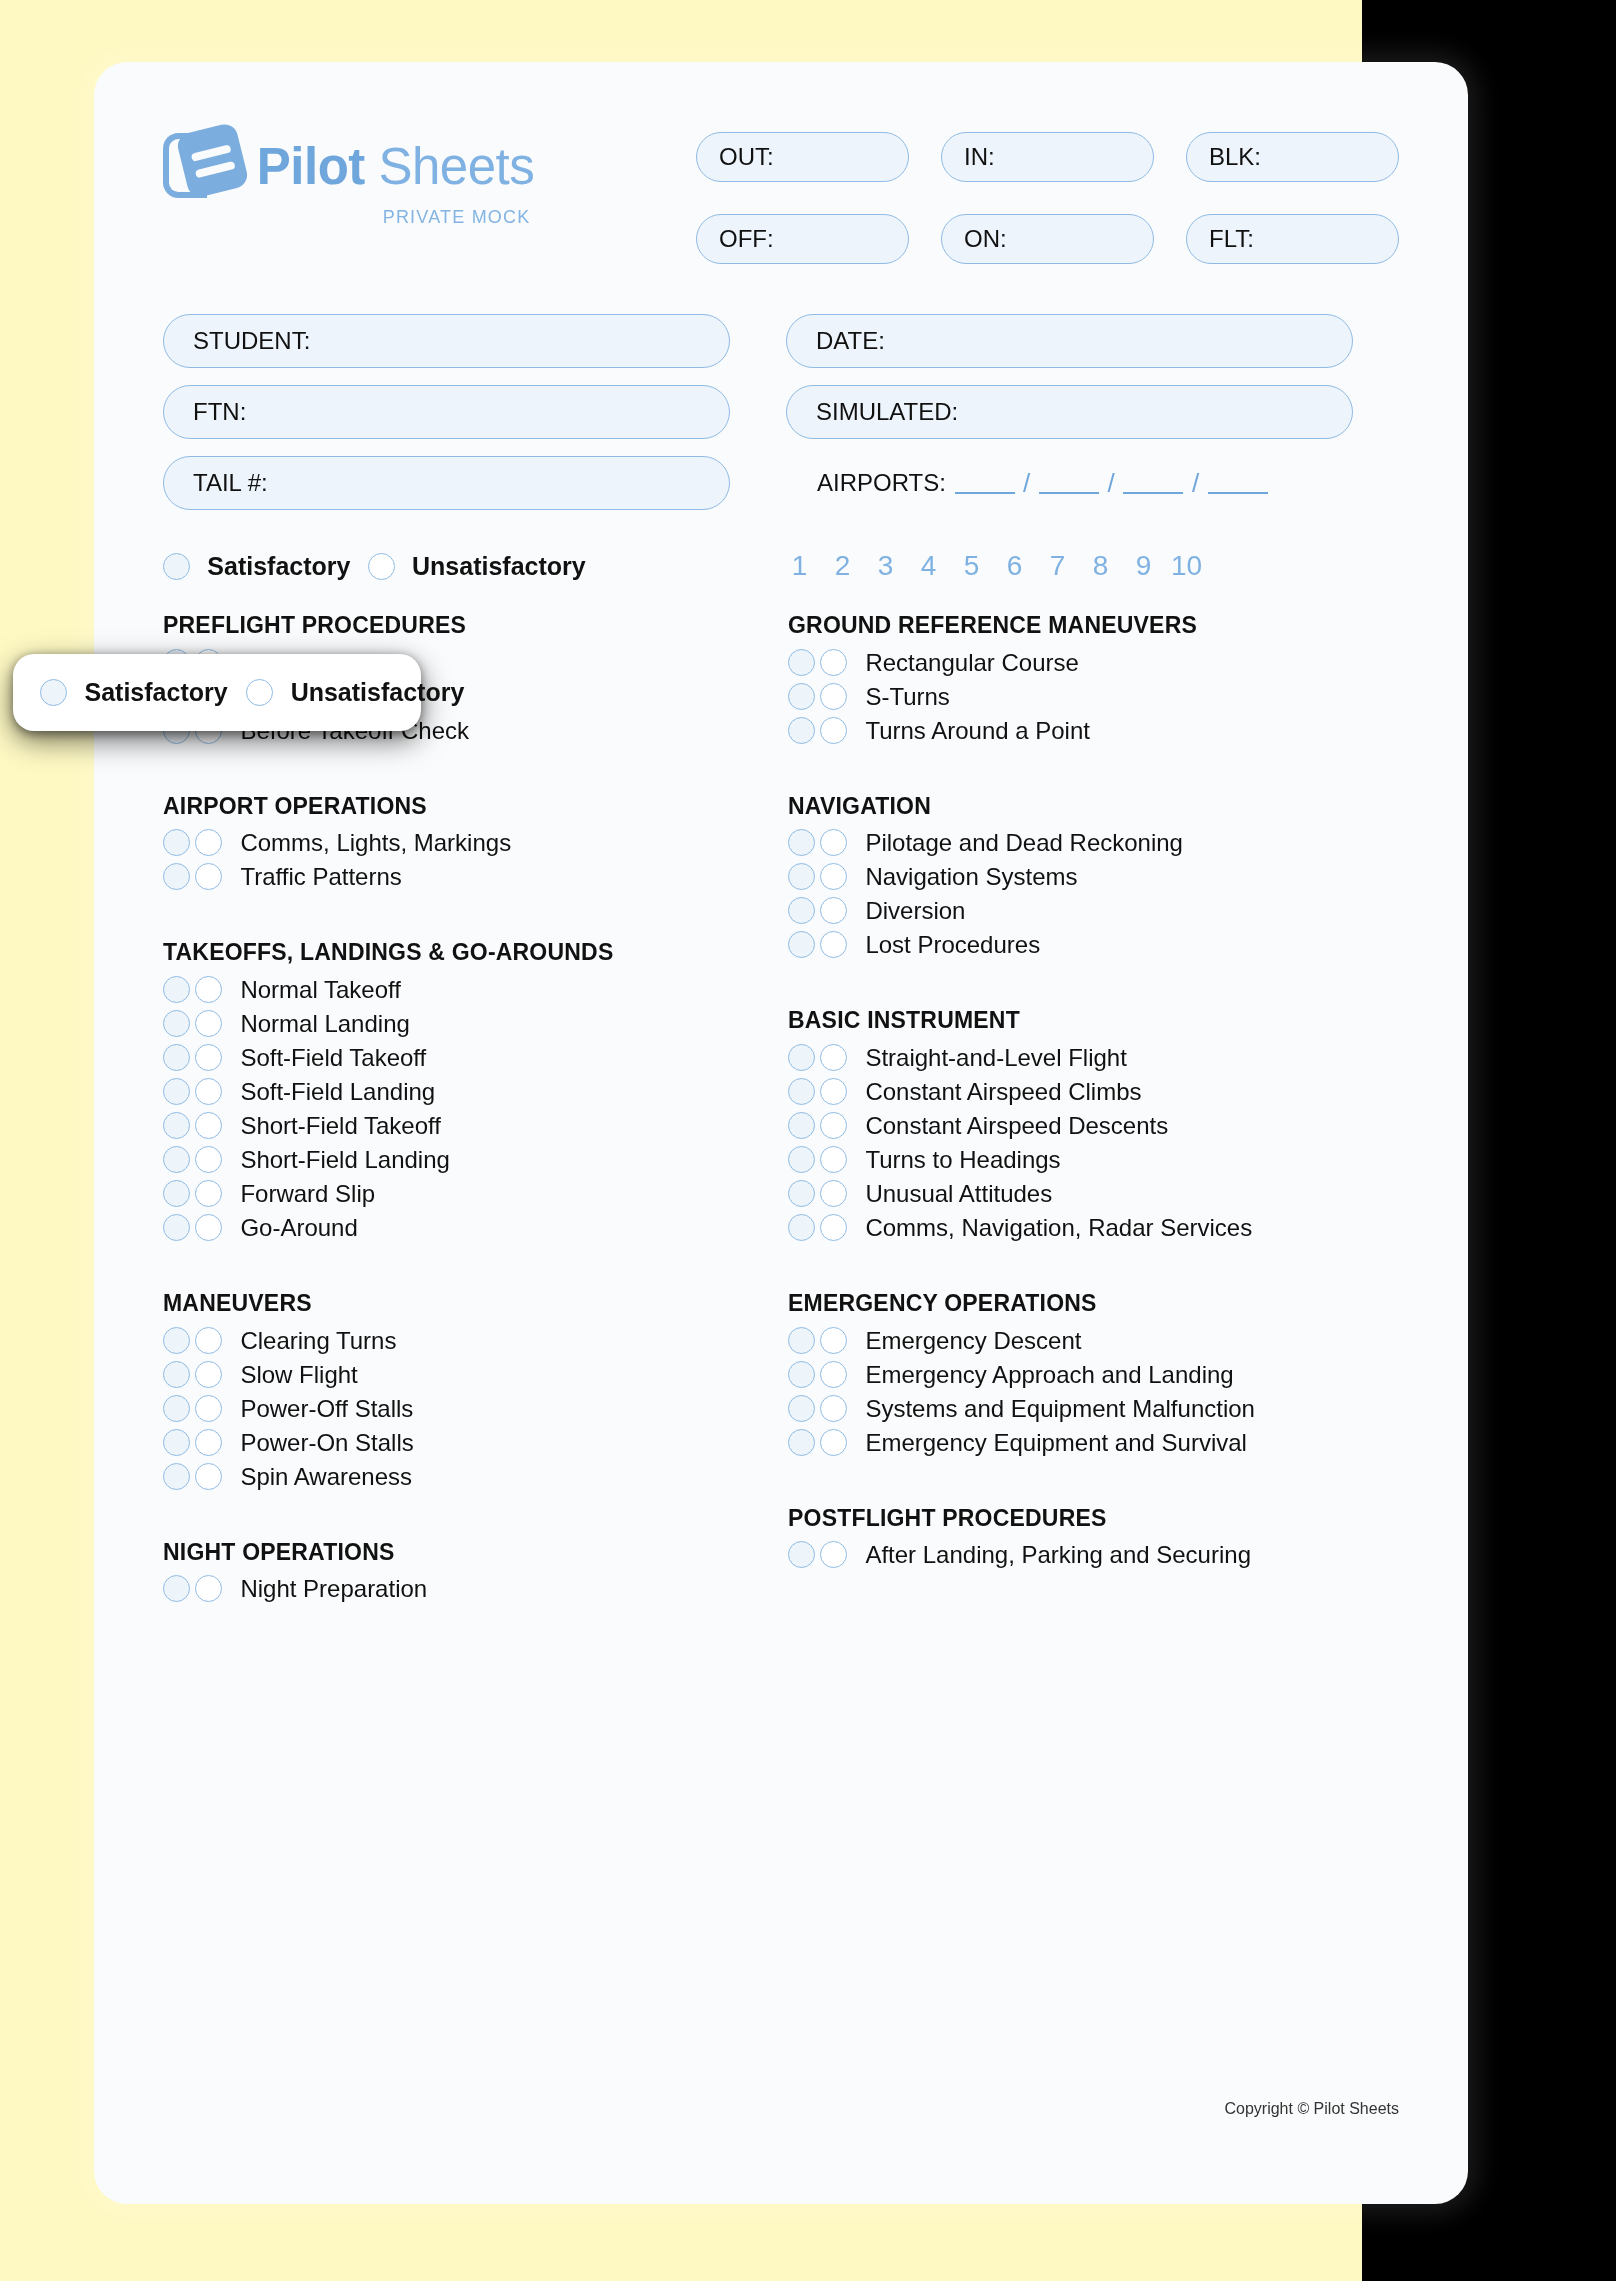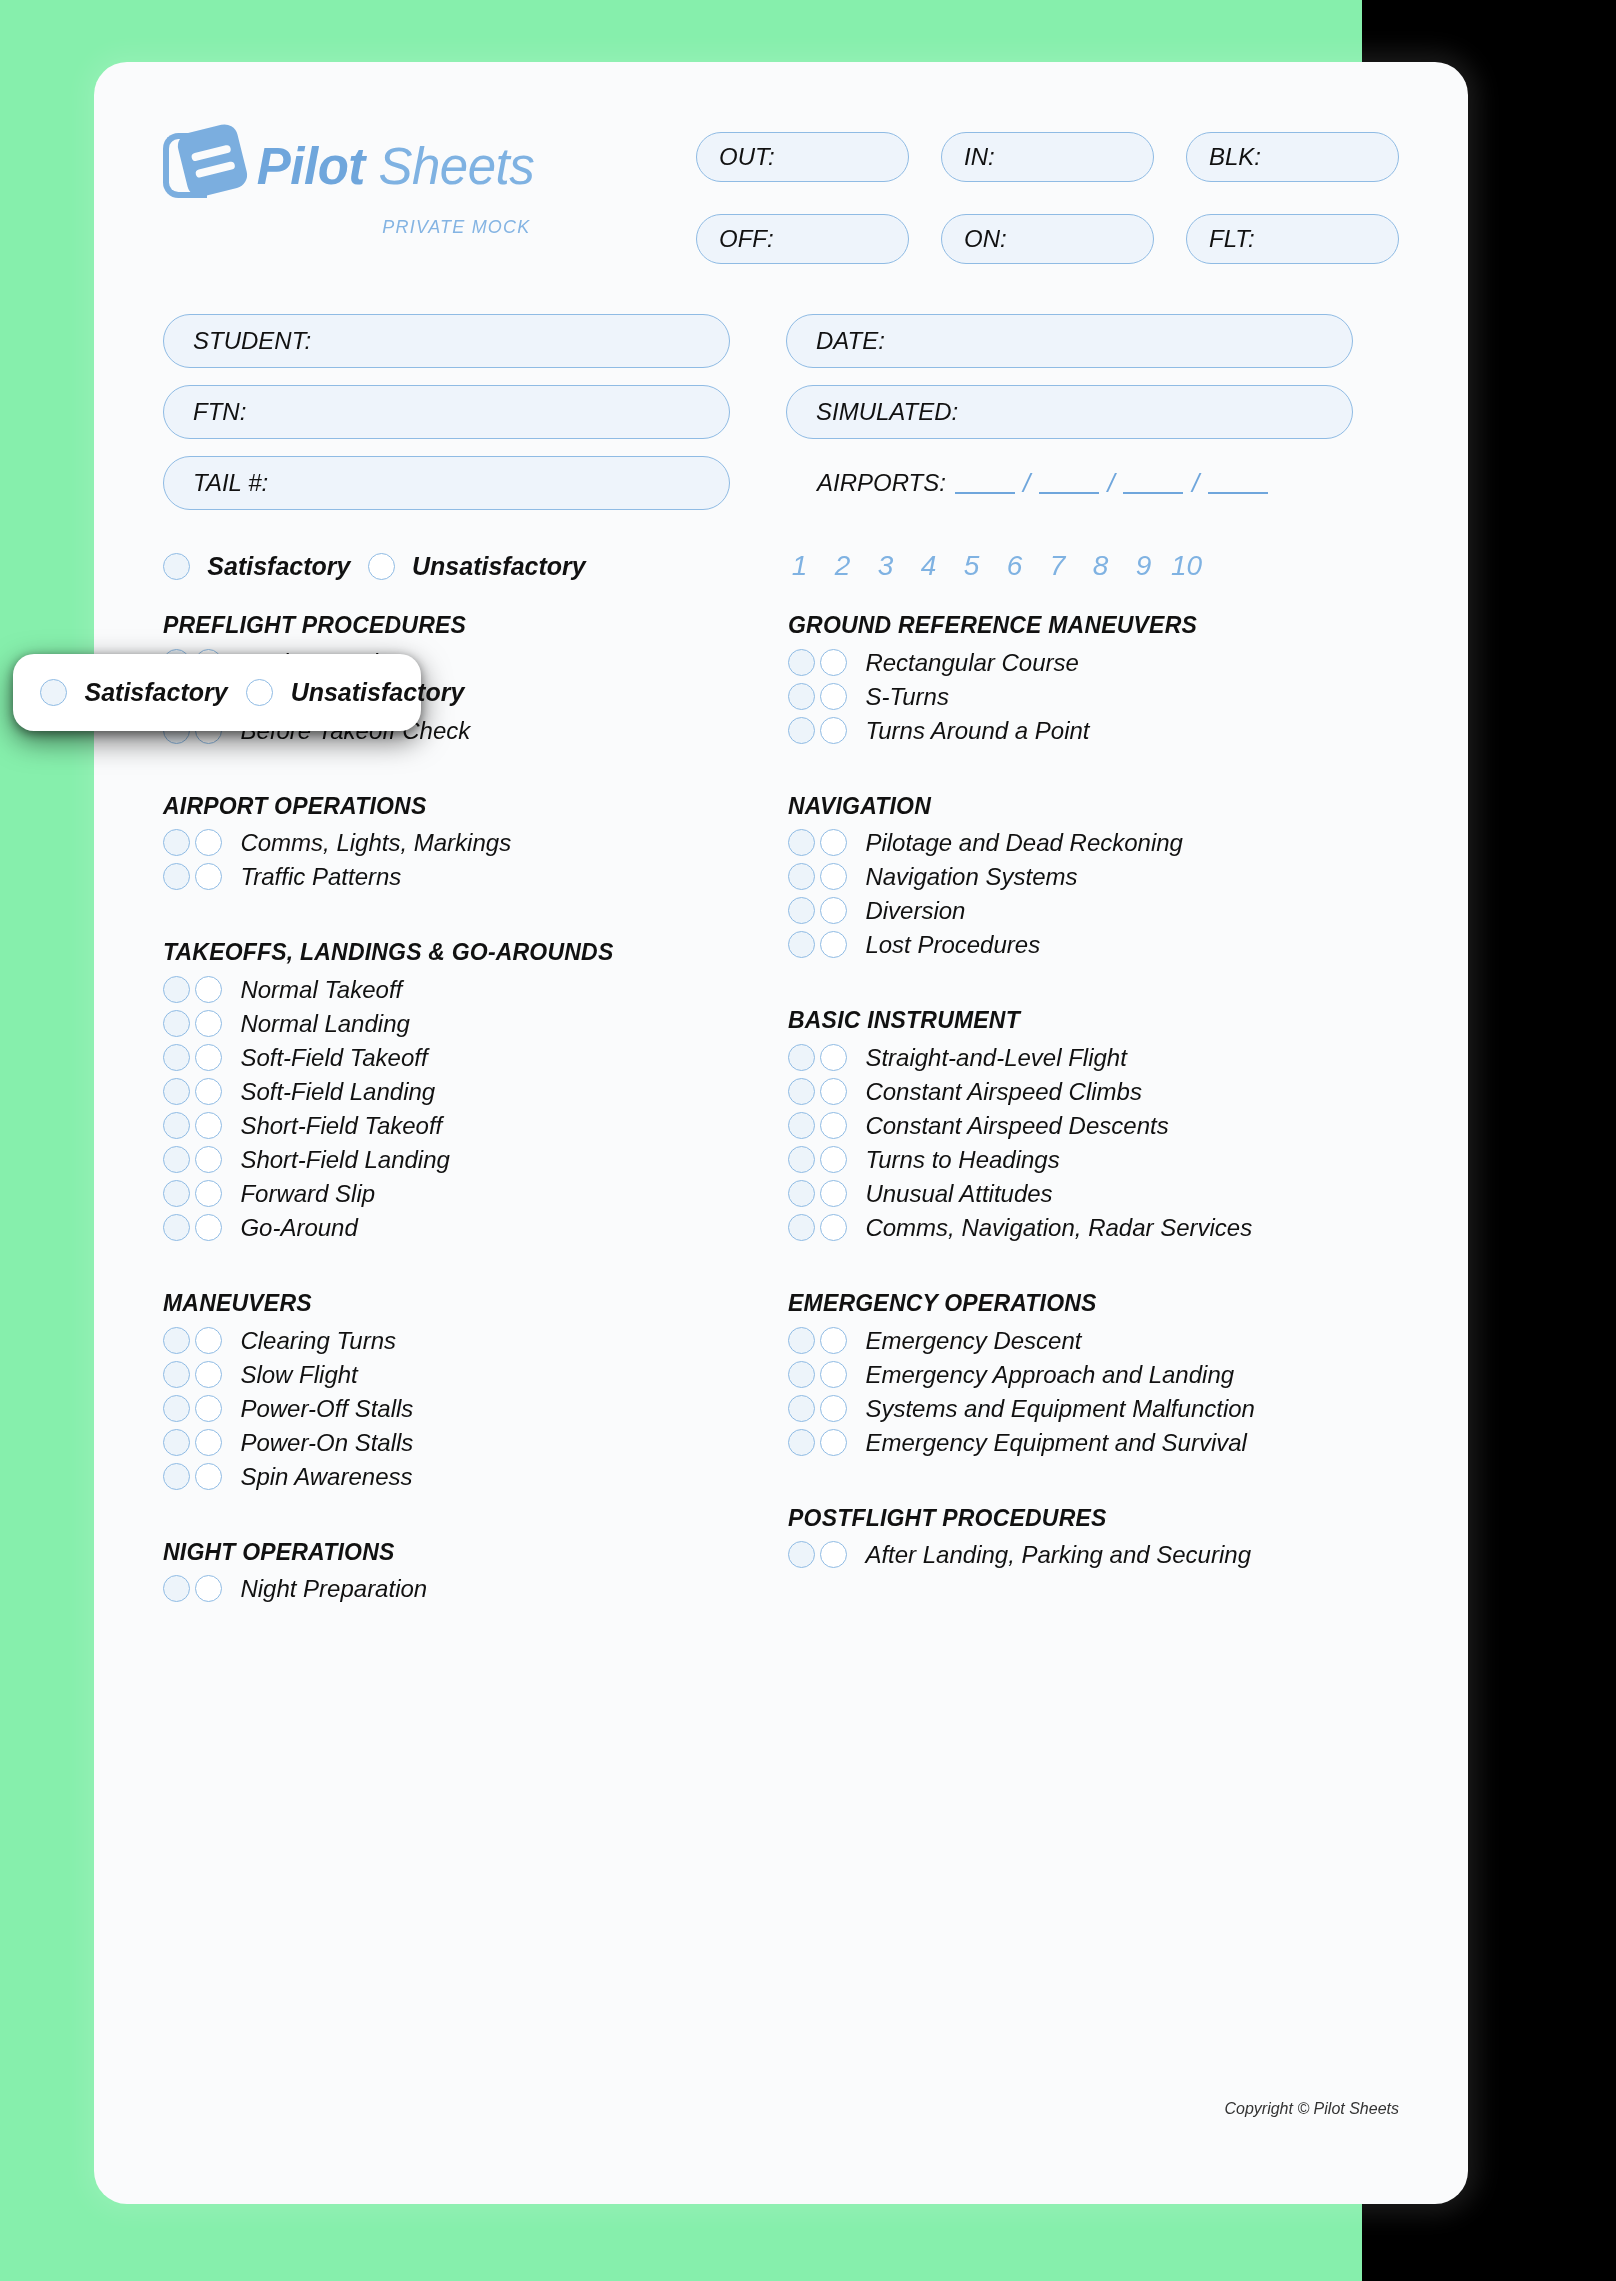--- a/index.html
+++ b/index.html
@@ -10,22 +10,21 @@
     background: #000000;
     font-family: "Liberation Sans", sans-serif;
     overflow: hidden;
   }
 
   
   #page {
     position: relative;
     width: 1362px;
     height: 2282px;
-    background: #86efac;
-    font-style: italic;
+    background: #fef9c3;
   }
 
   #sheet-card {
     position: absolute;
     left: 94px;
     top: 62px;
     width: 1374px;
     height: 2142px;
     background: #fafbfc;
     border-radius: 33px;
@@ -95,21 +94,21 @@
     white-space: nowrap;
   }
   .brand-text .b1 { font-weight: bold; color: #6FA6DC; }
   .brand-text .b2 { font-weight: normal; color: #7FB2E2; }
 
   .brand-sub {
     text-align: right;
     font-size: 18px;
     letter-spacing: 1.2px;
     color: #84B4E3;
-    margin-top: 10px;
+    margin-top: 0;
     padding-right: 3.8px;
   }
 
   
   .time-grid {
     display: grid;
     grid-template-columns: repeat(3, 213px);
     grid-gap: 13.4px 16.3px;
     padding-top: 11.5px;
     gap: 32px;

